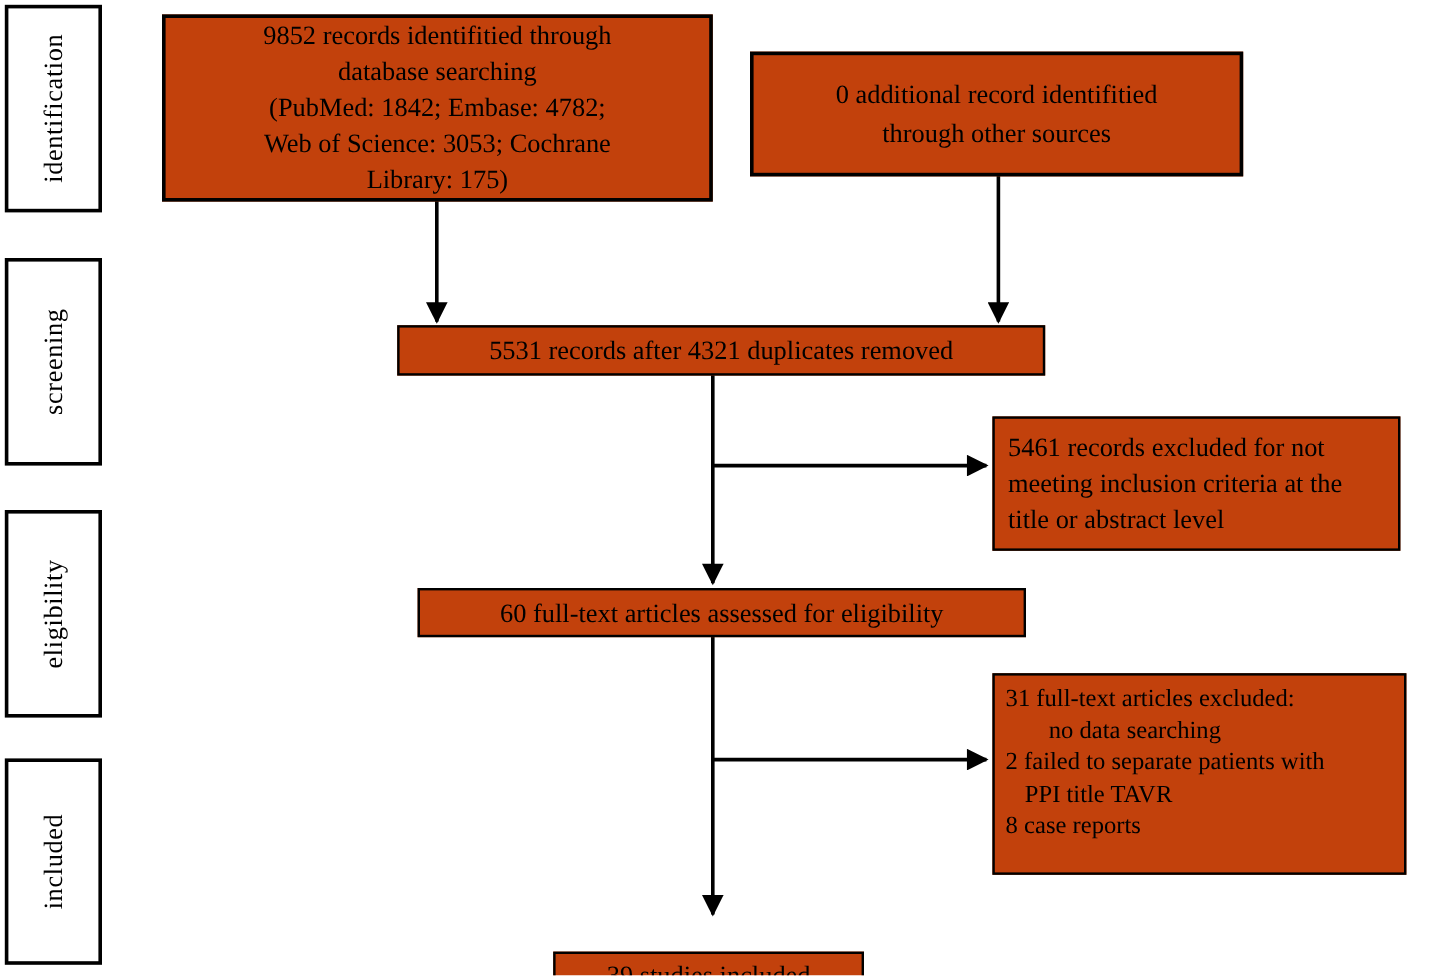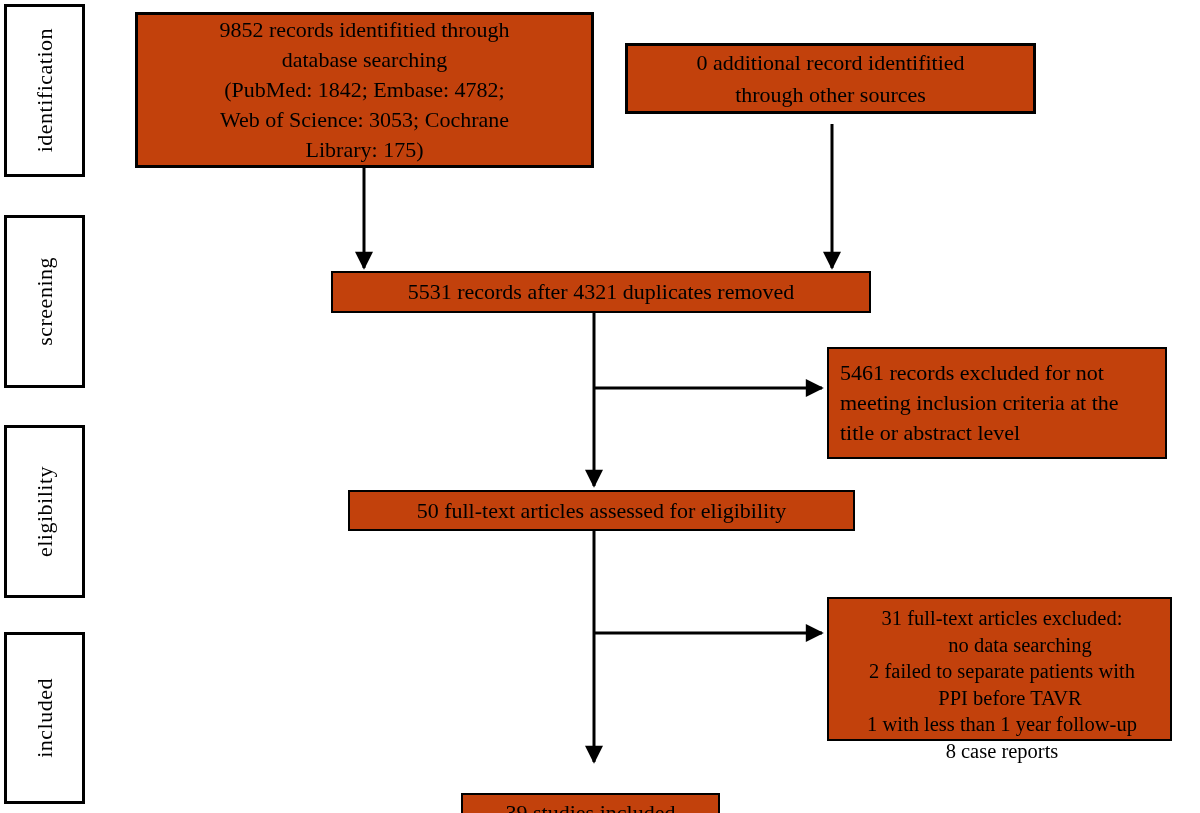--- a/index.html
+++ b/index.html
@@ -57,27 +57,27 @@
   }
   .center-box {
     display: flex;
     align-items: center;
     justify-content: center;
     text-align: center;
   }
   .multiline { white-space: pre-line; }
 
   .b1 { left: 135px; top: 12px;  width: 459px; height: 156px; }
-  .b2 { left: 625px; top: 43px;  width: 411px; height: 71px;  line-height: 1.45; }
+  .b2 { left: 625px; top: 43px;  width: 411px; height: 104px;  line-height: 1.45; }
   .b3 { left: 331px; top: 271px; width: 540px; height: 42px;  border-width: 2.5px; }
   .b4 { left: 827px; top: 347px; width: 340px; height: 112px; border-width: 2.5px;
         font-size: 22px; line-height: 30px; padding: 9px 6px 0 11px; text-align: left; }
   .b5 { left: 348px; top: 490px; width: 507px; height: 41px;  border-width: 2.5px; }
-  .b6 { left: 827px; top: 561px; width: 345px; height: 144px; border-width: 2.5px;
-        font-size: 20.5px; line-height: 26.5px; padding: 6px 4px 0 9px; text-align: center; margin-top: 36px; }
+  .b6 { left: 827px; top: 561px; width: 345px; height: 168px; border-width: 2.5px;
+        font-size: 20.5px; line-height: 26.5px; padding: 6px 4px 0 9px; text-align: left; }
   .b7 { left: 461px; top: 793px; width: 259px; height: 40px;  border-width: 2.5px; }
 
   .b6 .line { white-space: nowrap; }
   .ind-a { padding-left: 36px; }  
   .ind-b { padding-left: 16px; }  
 </style>
 </head>
 <body>
 
 <div class="canvas">
@@ -126,29 +126,28 @@
     <div>5531 records after 4321 duplicates removed</div>
   </div>
 
   <div class="box b4">
     <div class="multiline">5461 records excluded for not
 meeting inclusion criteria at the
 title or abstract level</div>
   </div>
 
   <div class="box b5 center-box">
-    <div>50 full-text articles assessed for eligibility</div>
+    <div>60 full-text articles assessed for eligibility</div>
   </div>
 
   <div class="box b6">
     <div class="line">31 full-text articles excluded:</div>
     <div class="line ind-a">no data searching</div>
     <div class="line">2 failed to separate patients with</div>
-    <div class="line ind-b">PPI before TAVR</div>
-    <div class="line">1 with less than 1 year follow-up</div>
+    <div class="line ind-b">PPI title TAVR</div>
     <div class="line">8 case reports</div>
   </div>
 
   <div class="box b7 center-box">
     <div>39 studies included</div>
   </div>
 
 </div>
 
 </body></html>

